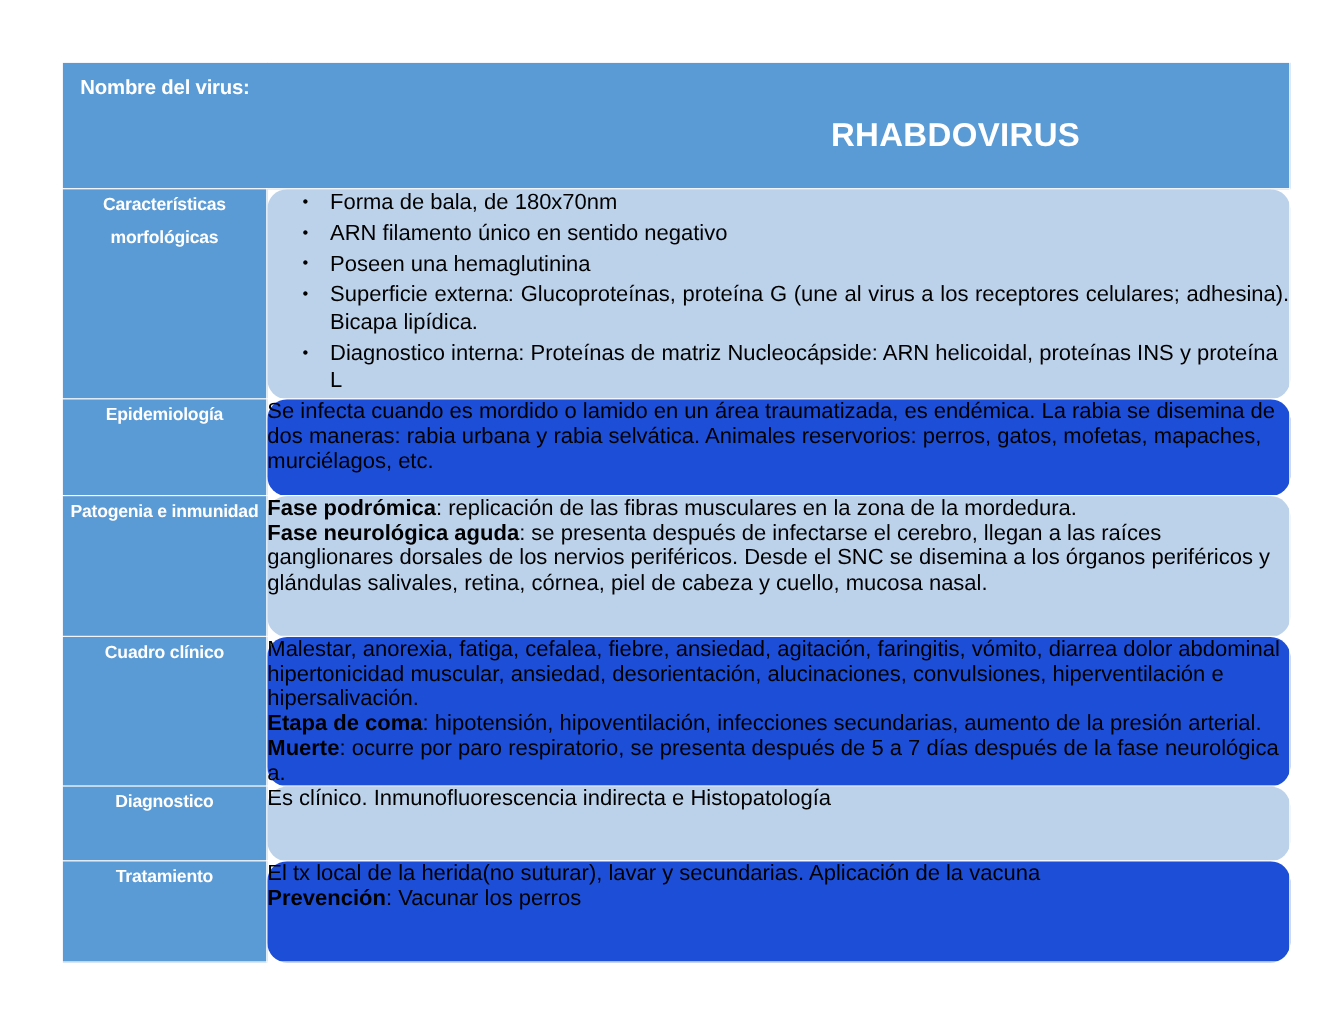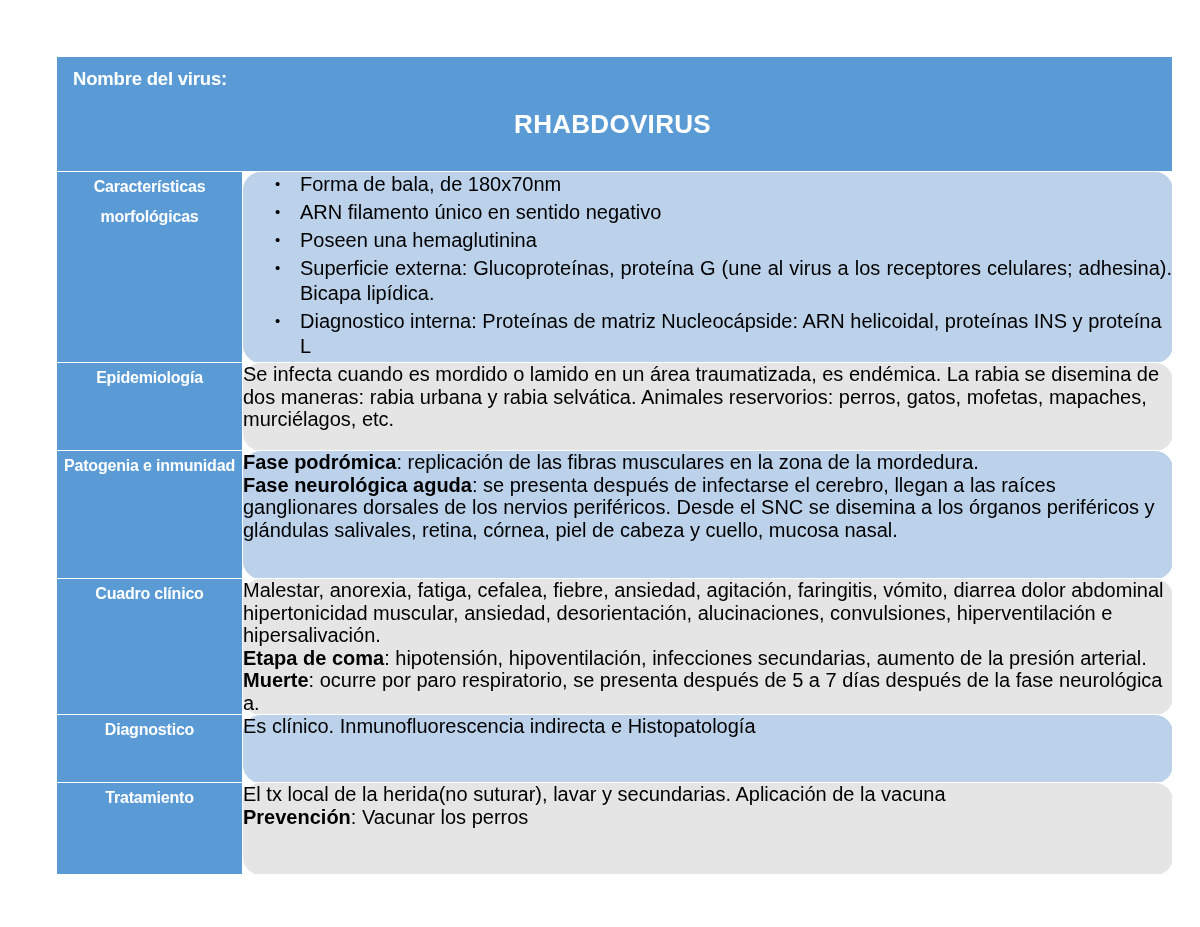--- a/index.html
+++ b/index.html
@@ -58,23 +58,23 @@
     line-height: 26px;
     text-align: center;
     padding: 9px 8px 0 8px;
     box-sizing: border-box;
     letter-spacing: -0.2px;
   }
   .hdr-title {
     flex: 1 1 auto;
     color: #ffffff;
     font-weight: bold;
-    font-size: 26px;
+    font-size: 30px;
     line-height: 34px;
-    text-align: center;
+    text-align: right;
     padding-top: 50px;
     letter-spacing: 0.3px;
     padding-right: 190px;
   }
 
   
   .lbl {
     width: 186px;
     background: #5b9bd5;
     color: #ffffff;
@@ -91,21 +91,21 @@
   .content {
     font-family: "Liberation Sans", sans-serif;
     font-size: 20px;
     line-height: 22.5px;
     color: #000000;
     padding: 6px 10px 6px 10px;
     box-sizing: border-box;
     border-radius: 18px;
   }
   .shade-dark  { background: #bcd2ea; }
-  .shade-light { background: #e5e5e5; }
+  .shade-light { background: #1d4ed8; }
 
   .content p {
     margin: 0;
   }
   .content b { font-weight: bold; }
 
   
   ul.bullets {
     list-style: none;
     margin: 0;

